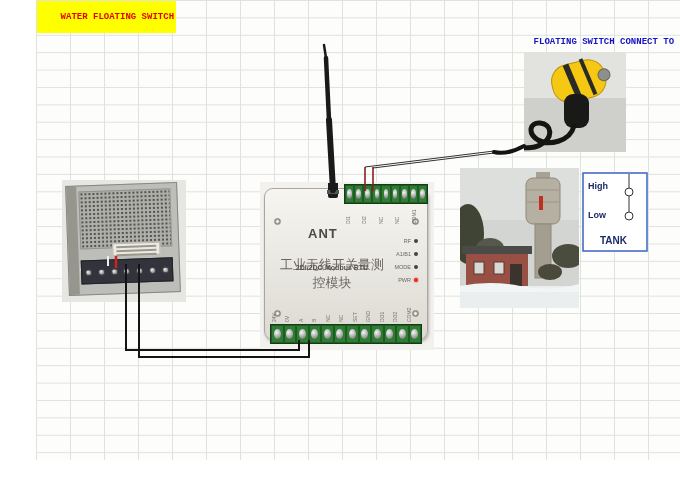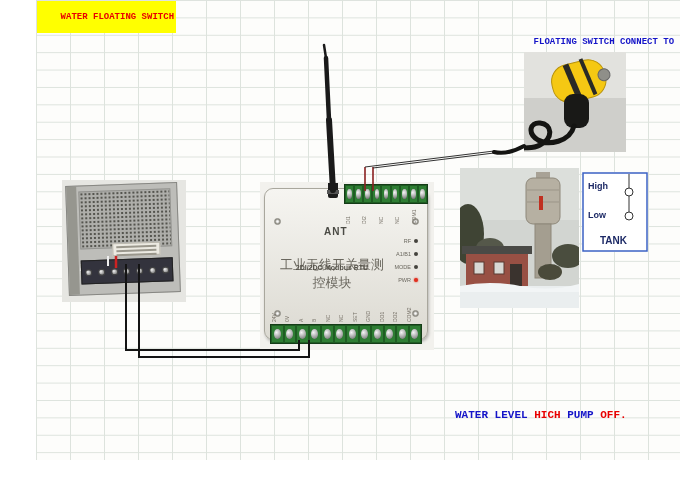--- a/index.html
+++ b/index.html
@@ -52,21 +52,21 @@
   .screwhole { position:absolute; width:7px; height:7px; border-radius:50%;
     background:radial-gradient(#fafafa 20%, #9d9b93 60%, #6f6d66); border:1px solid #8d8b83; }
   .term { position:absolute; display:flex; background:#1f5c23; border:1px solid #143c17; }
   .term b { flex:1; margin:1px; background:#2e7d33; position:relative; }
   .term b::after { content:""; position:absolute; left:18%; right:18%; top:18%; bottom:18%;
     border-radius:50%; background:radial-gradient(circle at 35% 35%, #f5f5f5, #9a9a9a 65%, #606060); }
   #module .term-top { left:84px; top:2px; width:84px; height:20px; }
   #module .term-bottom { left:10px; top:142px; width:152px; height:20px; }
   #module .ant-port { position:absolute; left:68px; top:2px; width:10px; height:14px;
     background:#1c1c1c; border-radius:2px; }
-  #module .ant-label { position:absolute; left:64px; top:44px; font-size:10px; font-weight:bold;
+  #module .ant-label { position:absolute; left:48px; top:44px; font-size:13px; font-weight:bold;
     color:#4a4a44; letter-spacing:1px; font-family:"Liberation Sans",sans-serif; }
   #module .cn { position:absolute; left:16px; top:74px; width:112px; text-align:center;
     font-size:13px; color:#6a675e; font-family:Liberation Mono, monospace; }
   #module .en { position:absolute; left:16px; top:82px; width:112px; text-align:center;
     font-size:7px; font-weight:bold; color:#55524a; font-family:"Liberation Sans",sans-serif; }
   #module .leds { position:absolute; right:16px; top:56px; }
   #module .led-row { display:flex; align-items:center; justify-content:flex-end; margin-bottom:7px; }
   #module .led-row s { text-decoration:none; font-size:5.5px; color:#6a675e; margin-right:3px;
     font-family:"Liberation Sans",sans-serif; }
   #module .led-row i { width:4px; height:4px; border-radius:50%; background:#44433d; }
@@ -238,21 +238,20 @@
     <line x1="47" y1="2" x2="47" y2="40" stroke="#333" stroke-width="1"></line>
     <circle cx="47" cy="20" r="4" fill="#fff" stroke="#333"></circle>
     <circle cx="47" cy="44" r="4" fill="#fff" stroke="#333"></circle>
     <text x="6" y="17" font-size="9" font-weight="bold" fill="#1d2a66">High</text>
     <text x="6" y="46" font-size="9" font-weight="bold" fill="#1d2a66">Low</text>
     <text x="18" y="72" font-size="10" font-weight="bold" fill="#1d2a66">TANK</text>
   </svg>
 
 
   <div id="pump-note" class="note">
-    <div class="l2"><span class="blue">WATER LEVEL </span><span class="red">HICH</span><span class="blue"> PUMP </span><span class="red">OFF.</span></div>
   </div>
 
   <svg id="overlay" width="680" height="485" viewBox="0 0 680 485">
 
     <rect x="292" y="183" width="10" height="10" fill="#1c1c1c"></rect>
     <rect x="291" y="190" width="12" height="4" fill="#555"></rect>
     <line x1="297" y1="190" x2="293" y2="120" stroke="#1a1a1a" stroke-width="6" stroke-linecap="round"></line>
     <line x1="293" y1="120" x2="290" y2="58" stroke="#1a1a1a" stroke-width="4.5" stroke-linecap="round"></line>
     <line x1="290" y1="58" x2="288" y2="45" stroke="#1a1a1a" stroke-width="2.5" stroke-linecap="round"></line>
 

